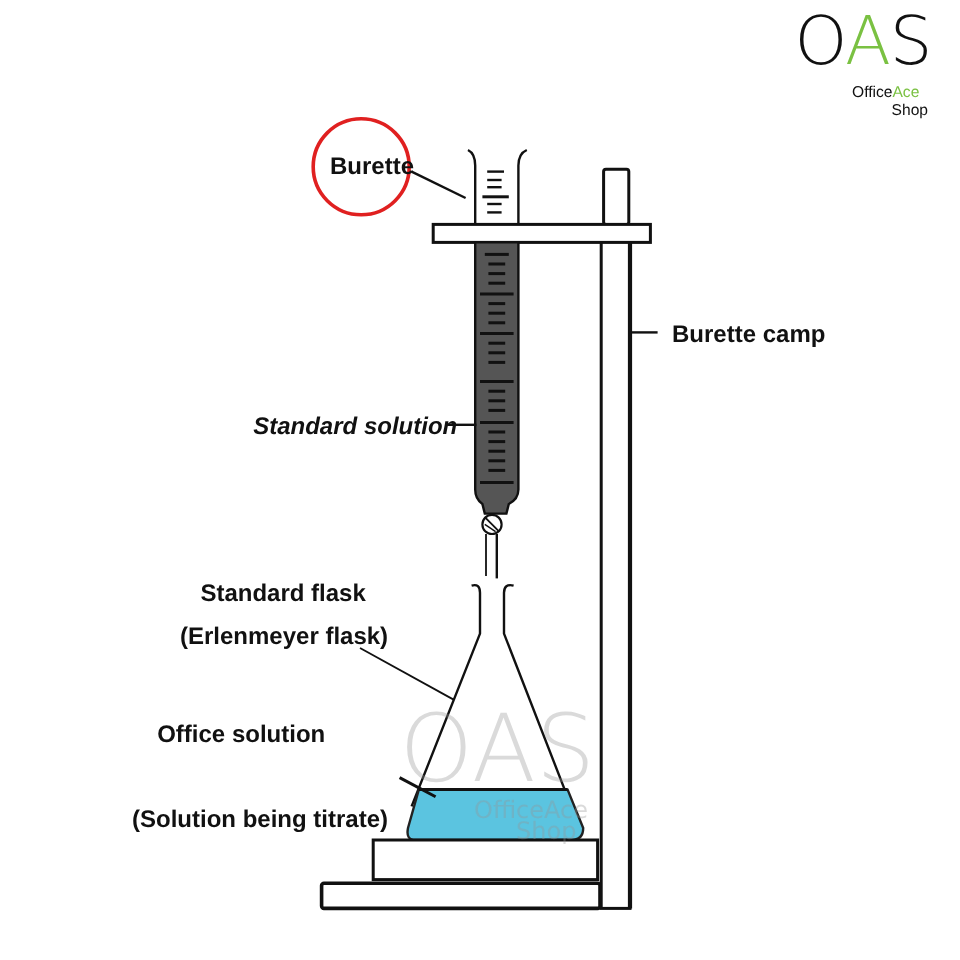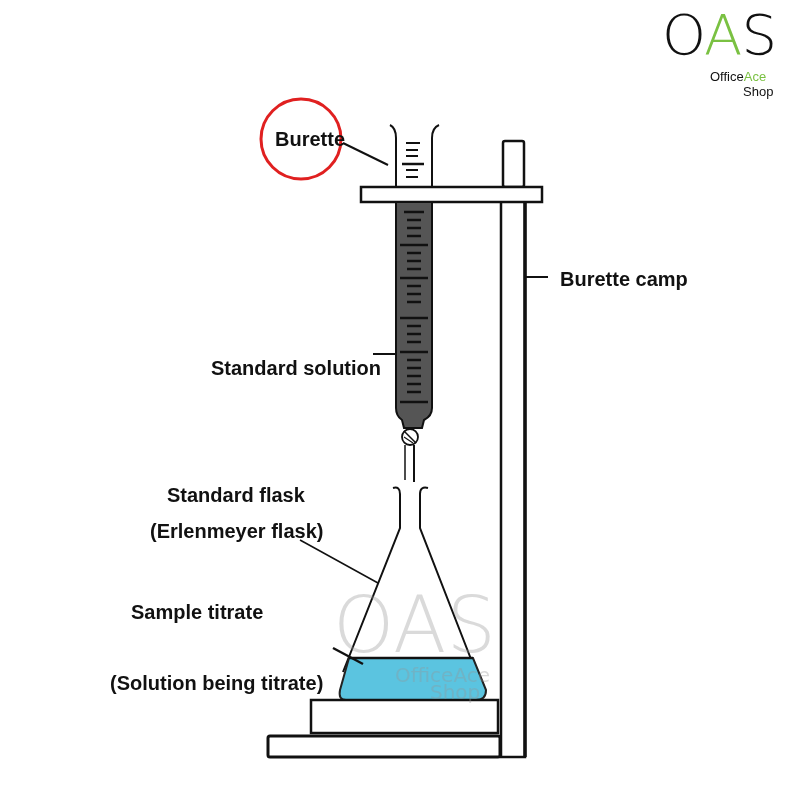--- a/index.html
+++ b/index.html
@@ -94,23 +94,23 @@
 </svg>
 
 <div class="wm">
   <span class="wm" style="left:333px; top:580px; font-size:78px; font-weight:300;">OAS</span>
   <span class="wm" style="left:395px; top:663px; font-size:20px;">OfficeAce</span>
   <span class="wm" style="left:430px; top:680px; font-size:20px;">Shop</span>
 </div>
 
 <span class="lbl" style="left:275px; top:128px;">Burette</span>
 <span class="lbl" style="left:560px; top:268px;">Burette camp</span>
-<span class="lbl" style="left:211px; top:357px;">Standard solution</span>
+<span class="lbl" style="left:211px; top:345px;font-style:italic;">Standard solution</span>
 <span class="lbl" style="left:167px; top:484px;">Standard flask</span>
 <span class="lbl" style="left:150px; top:520px;">(Erlenmeyer flask)</span>
-<span class="lbl" style="left:131px; top:601px;">Sample titrate</span>
+<span class="lbl" style="left:131px; top:601px;">Office solution</span>
 <span class="lbl" style="left:110px; top:635px;margin-top:37px;">(Solution being titrate)</span>
 
 <div class="logo">
   <div class="logo-main"><span>O</span><span class="a">A</span><span>S</span></div>
   <div class="logo-sub1"><span>Office</span><span class="g">Ace</span></div>
   <div class="logo-sub2">Shop</div>
 </div>
 
 </body></html>

